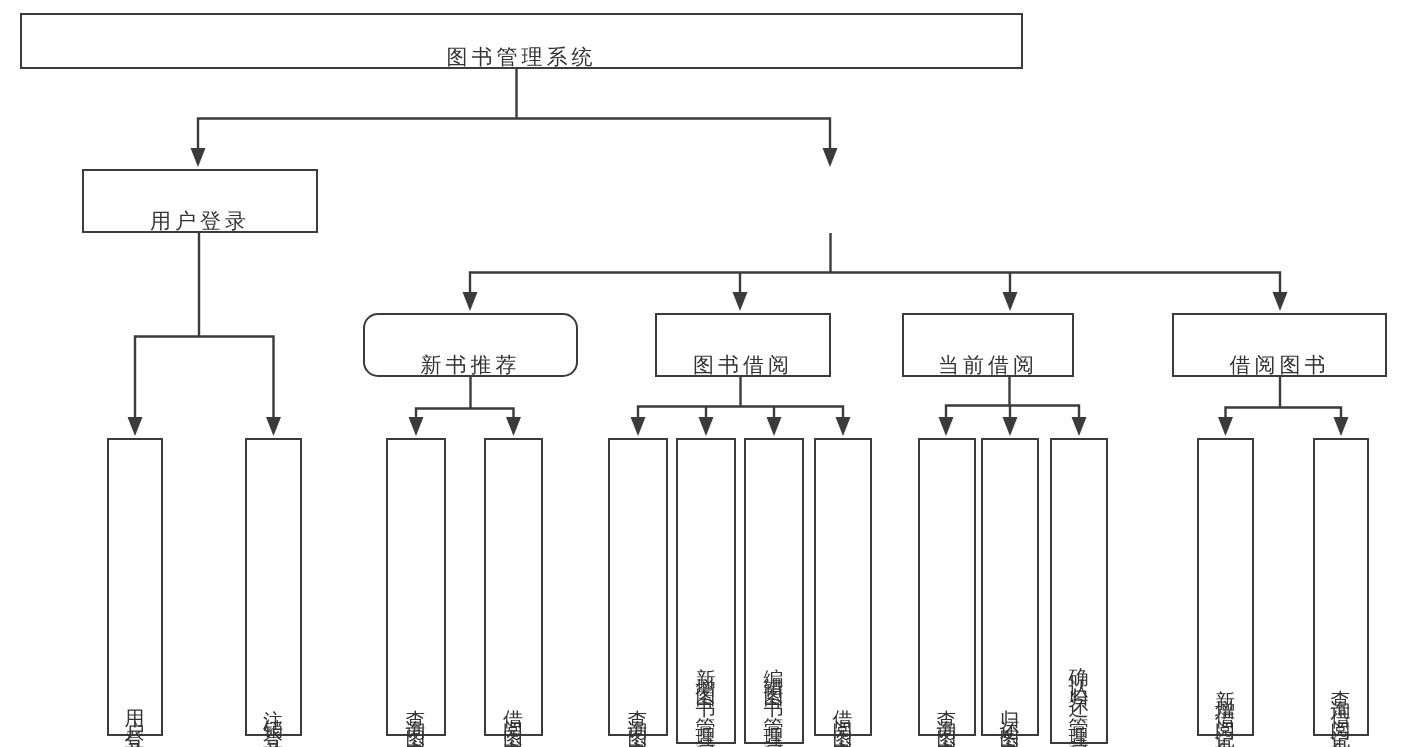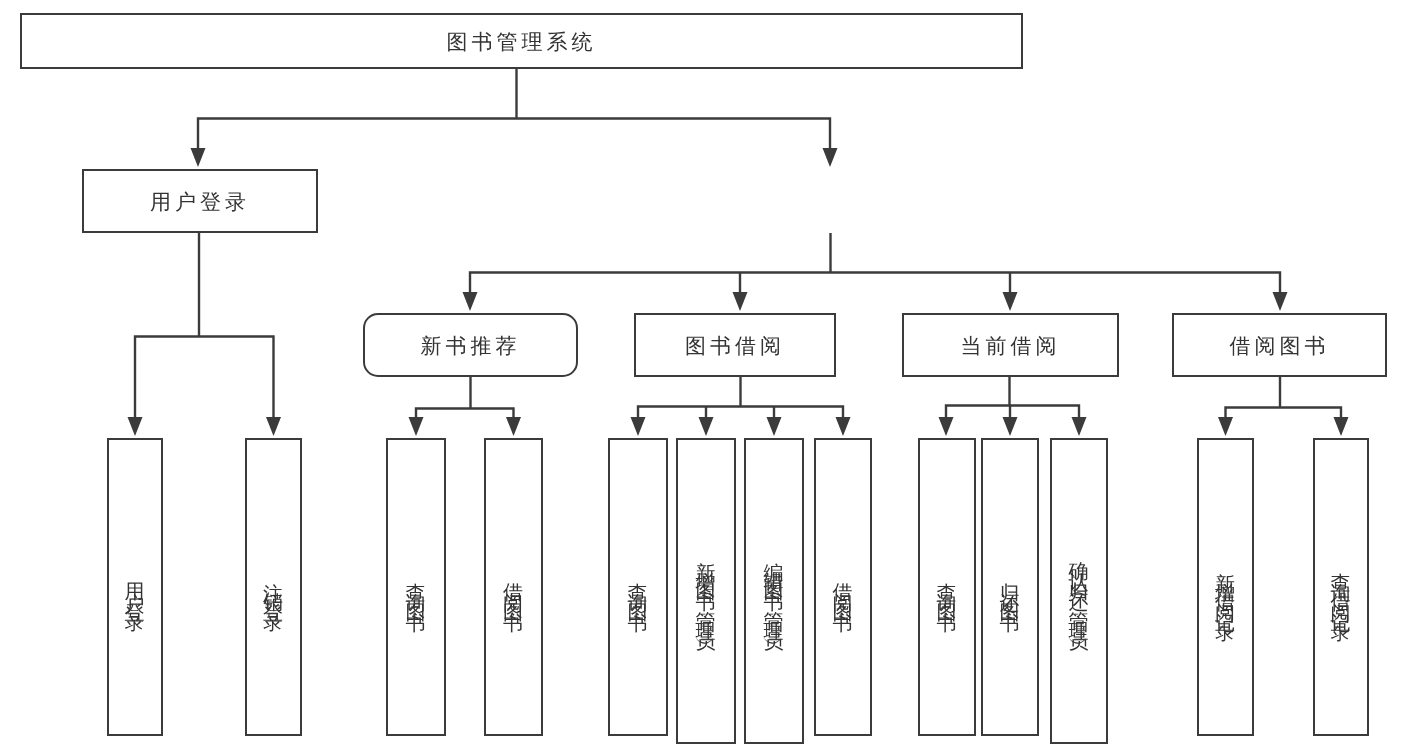--- a/index.html
+++ b/index.html
@@ -10,21 +10,21 @@
     overflow:hidden;
     font-family:"Liberation Sans", sans-serif;
     color:#333333;
   }
   #connectors{position:absolute;left:0;top:0;z-index:1;}
   .box{
     position:absolute;
     box-sizing:border-box;
     border:2.5px solid #3b3b3b;
     background:#ffffff;
-    display:flex;align-items:center;justify-content:center;
+    display:flex;align-items:flex-end;justify-content:center;
     z-index:2;
   }
   .hlabel{
     font-size:21px;
     letter-spacing:4px;
     color:#333333;
     white-space:nowrap;
     line-height:1;
   }
   .vbox .vlabel{
@@ -107,24 +107,24 @@
     <span class="hlabel">图书管理系统</span>
   </div>
 
   <div class="box" style="left:82px;top:169px;width:236px;height:64px;">
     <span class="hlabel">用户登录</span>
   </div>
 
   <div class="box" style="left:363px;top:313px;width:215px;height:64px;border-radius:15px;">
     <span class="hlabel">新书推荐</span>
   </div>
-  <div class="box" style="left:634px;top:313px;width:202px;height:64px;">
+  <div class="box" style="left:655px;top:313px;width:176px;height:64px;">
     <span class="hlabel">图书借阅</span>
   </div>
-  <div class="box" style="left:902px;top:313px;width:217px;height:64px;">
+  <div class="box" style="left:902px;top:313px;width:172px;height:64px;">
     <span class="hlabel">当前借阅</span>
   </div>
   <div class="box" style="left:1172px;top:313px;width:215px;height:64px;">
     <span class="hlabel">借阅图书</span>
   </div>
 
   <div class="box vbox" style="left:107px;top:438px;width:56px;height:298px;">
     <span class="vlabel">用户登录</span>
   </div>
   <div class="box vbox" style="left:245px;top:438px;width:57px;height:298px;">

